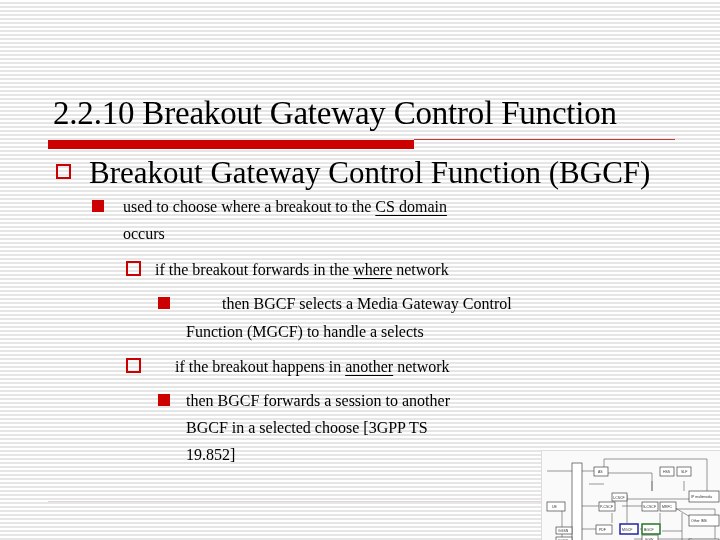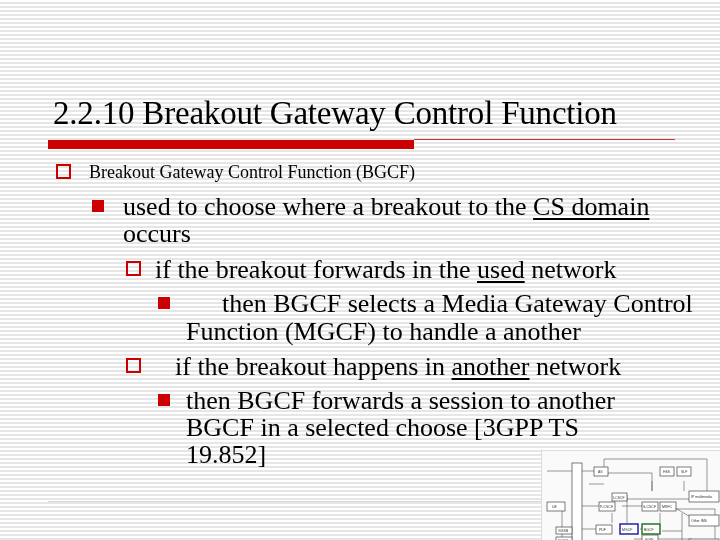--- a/index.html
+++ b/index.html
@@ -12,22 +12,22 @@
   }
   .slide { position:absolute; left:0; top:17px; width:720px; height:540px; }
   .title {
     position:absolute; left:53px; top:74px;
     font-size:33px; line-height:44px; white-space:nowrap; letter-spacing:-0.2px;
   }
   .title-bar { position:absolute; left:48px; top:123px; width:366px; height:9px; background:#cc0000; }
   .title-line { position:absolute; left:414px; top:122px; width:261px; height:1px; background:#cc3333; }
   .footer-line { position:absolute; left:48px; top:484px; width:500px; height:1px; background:#e4d4d6; }
 
-  .bullet { position:absolute; font-size:26px; line-height:25px; white-space:nowrap; }
-  .bullet.l1 { font-size:18px; }
+  .bullet { position:absolute; font-size:16px; line-height:25px; white-space:nowrap; }
+  .bullet.l1 { font-size:31px; }
   .hollow {
     position:absolute; width:11px; height:11px; border:2px solid #cc0000; background:transparent;
   }
   .filled { position:absolute; width:12px; height:12px; background:#cc0000; }
   .u { text-decoration: underline; text-underline-offset:3px; }
 
   .diagram {
     position:absolute; left:541px; top:433px; width:179px; height:107px;
     background:#fafafa; border:1px solid #ddd;
   }
@@ -45,26 +45,26 @@
   <div class="bullet l1" style="left:89px; top:143px;">Breakout Gateway Control Function (BGCF)</div>
 
   <span class="filled" style="left:92px; top:183px;"></span>
   <div class="bullet" style="left:123px; top:177px;">
     <span>used to choose where a breakout to the </span><span class="u">CS domain</span>
   </div>
   <div class="bullet" style="left:123px; top:204px;">occurs</div>
 
   <span class="hollow" style="left:126px; top:244px;"></span>
   <div class="bullet" style="left:155px; top:240px;">
-    <span>if the breakout forwards in the </span><span class="u">used</span><span> network</span>
+    <span>if the breakout forwards in the </span><span class="u">where</span><span> network</span>
   </div>
 
   <span class="filled" style="left:158px; top:280px;"></span>
   <div class="bullet" style="left:186px; top:274px;margin-left:36px;">then BGCF selects a Media Gateway Control</div>
-  <div class="bullet" style="left:186px; top:302px;">Function (MGCF) to handle a another</div>
+  <div class="bullet" style="left:186px; top:302px;">Function (MGCF) to handle a selects</div>
 
   <span class="hollow" style="left:126px; top:341px;"></span>
   <div class="bullet" style="left:155px; top:337px;margin-left:20px;">
     <span>if the breakout happens in </span><span class="u">another</span><span> network</span>
   </div>
 
   <span class="filled" style="left:158px; top:377px;"></span>
   <div class="bullet" style="left:186px; top:371px;text-align:right;">then BGCF forwards a session to another</div>
   <div class="bullet" style="left:186px; top:398px;">BGCF in a selected choose [3GPP TS</div>
   <div class="bullet" style="left:186px; top:425px;">19.852]</div>

